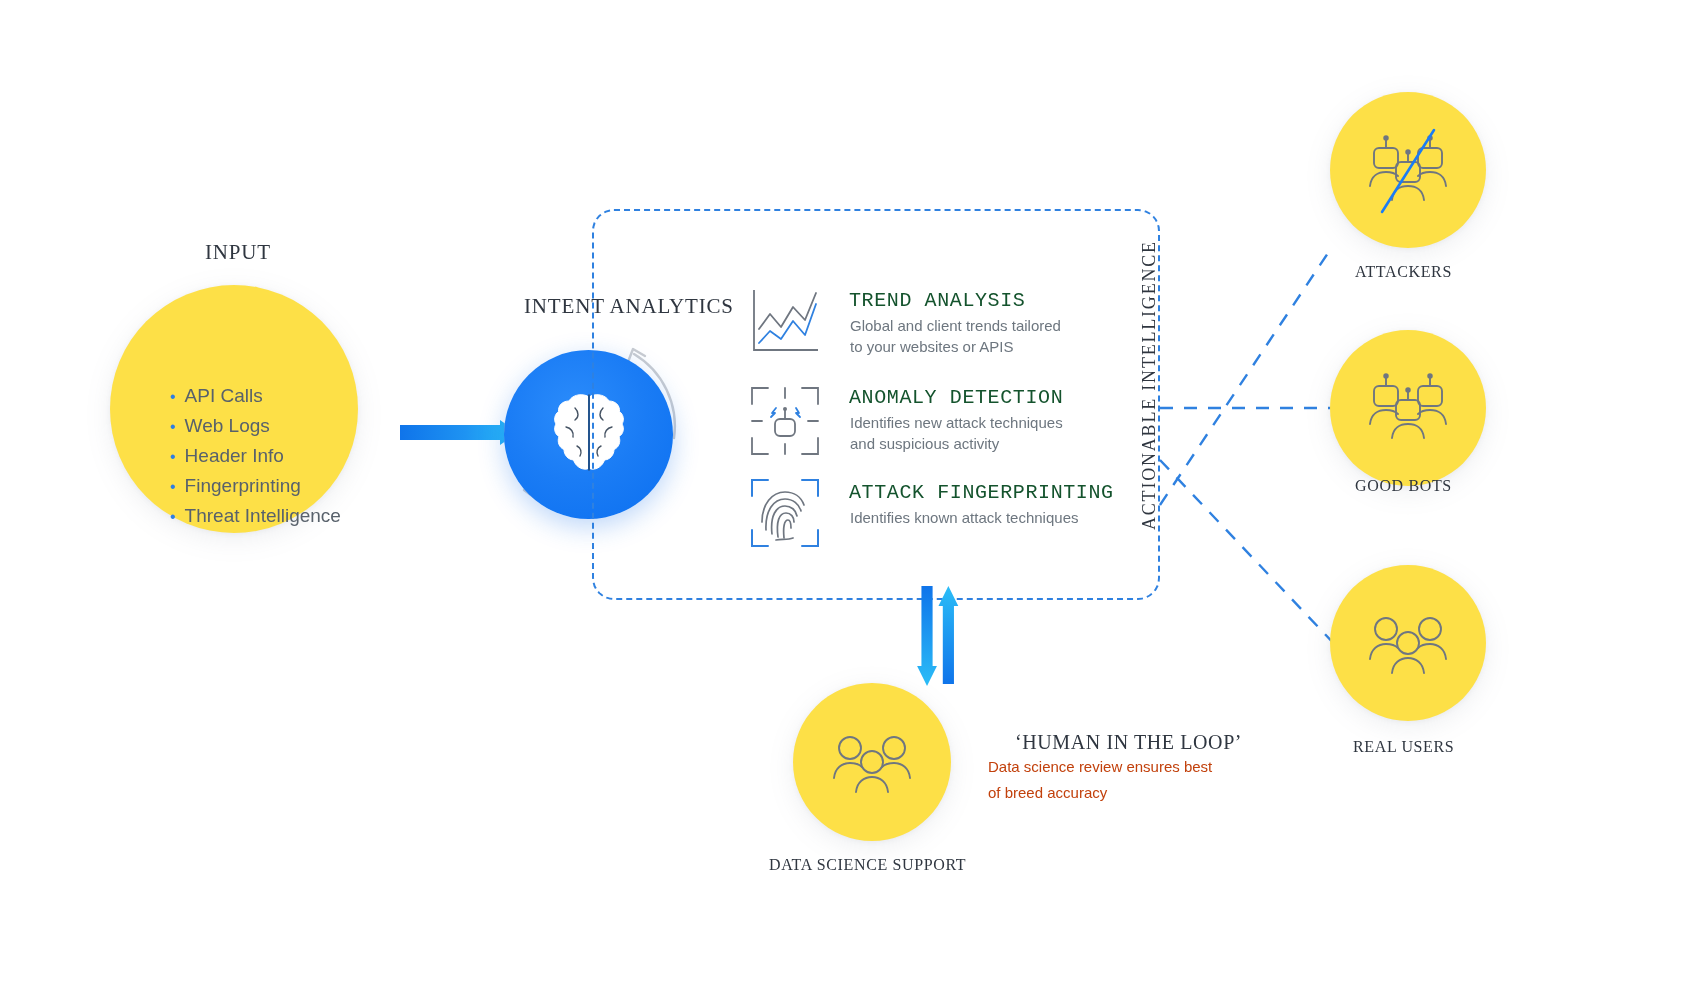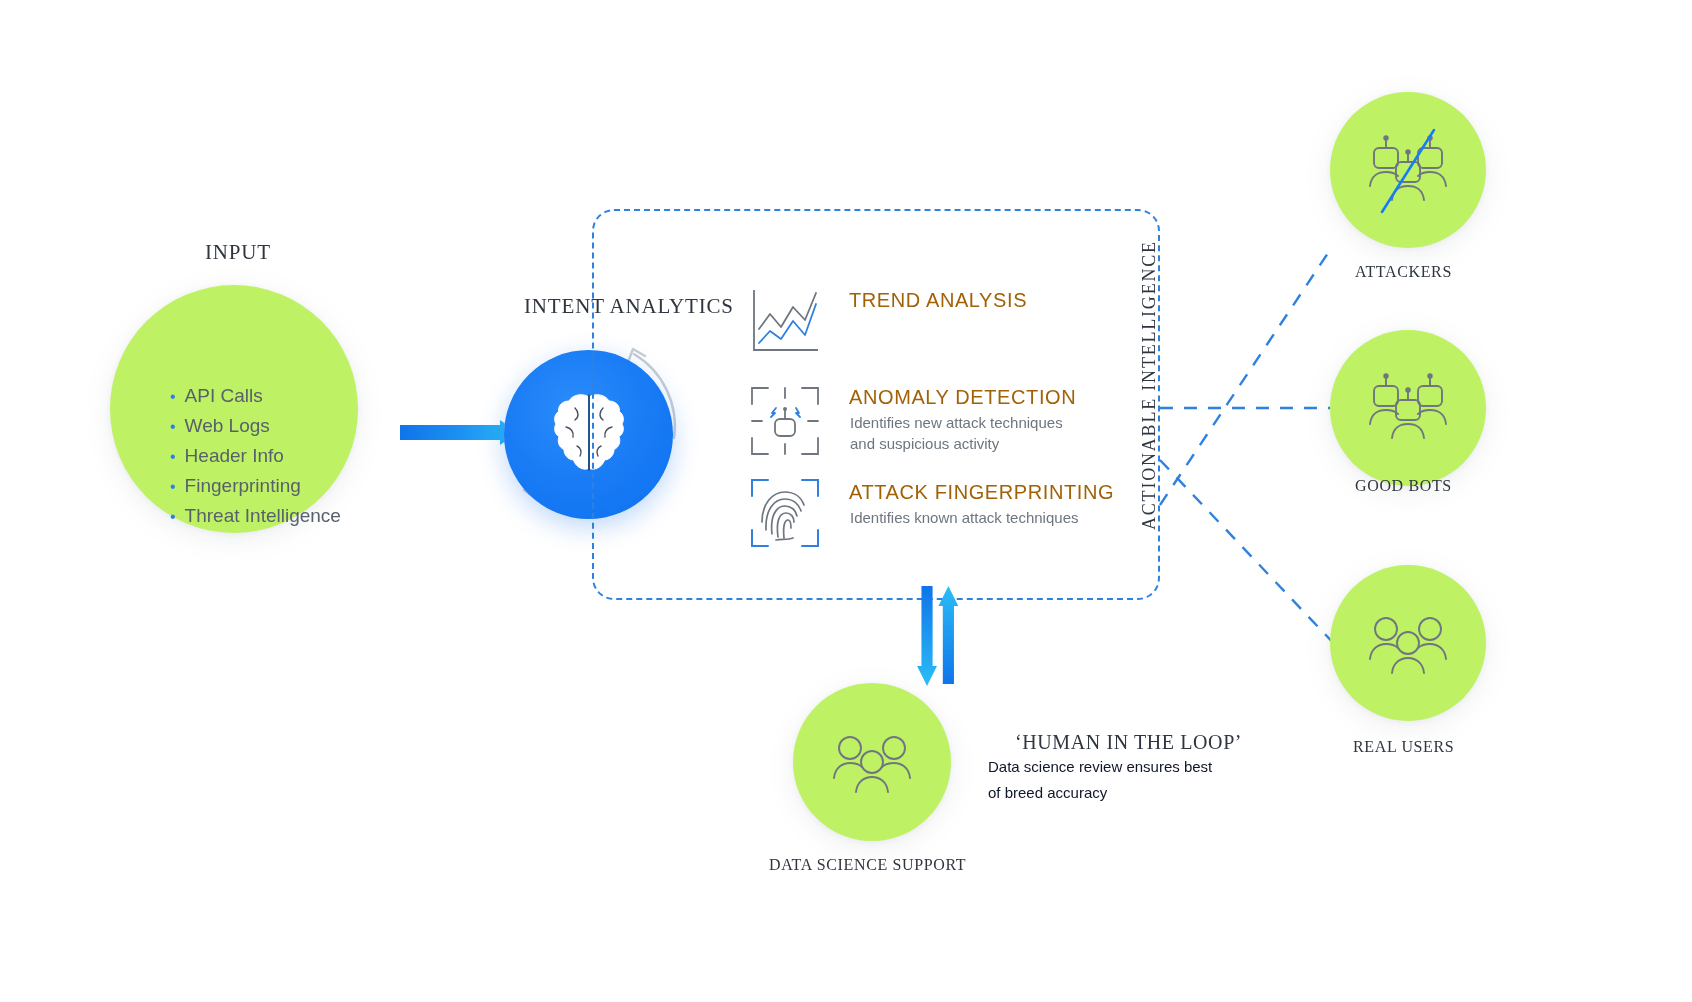--- a/index.html
+++ b/index.html
@@ -17,21 +17,21 @@
     color:#2f3640;
     letter-spacing:.04em;
     white-space:nowrap;
   }
   .cap-lg{font-size:21px;}
   .cap-md{font-size:16px;}
 
   
   .circ{
     border-radius:50%;
-    background:#bef264;
+    background:#fde047;
     box-shadow:0 6px 26px rgba(120,130,150,.13), 0 1px 5px rgba(120,130,150,.09);
   }
 
   
   .inputlist{
     position:absolute;left:60px;top:96px;
     font-size:19px;color:#58616b;line-height:29px;
     font-family:"Liberation Sans", sans-serif;
   }
   .inputlist div{white-space:nowrap;}
@@ -47,41 +47,41 @@
 
   
   .dashbox{
     position:absolute;left:592px;top:209px;width:568px;height:391px;
     border:2px dashed #2f81e0;border-radius:22px;
     box-sizing:border-box;
   }
 
   
   .feat-title{
-    font-family:Liberation Sans, sans-serif;
-    font-size:20px;color:#a16207;letter-spacing:.03em;white-space:nowrap;
+    font-family:Liberation Mono, monospace;
+    font-size:20px;color:#14532d;letter-spacing:.03em;white-space:nowrap;
   }
   .feat-desc{
     font-family:"Liberation Sans", sans-serif;
     font-size:15px;color:#6d767f;line-height:21px;white-space:nowrap;
   }
 
   .vert-label{
     position:absolute;
     font-family:"Liberation Serif", serif;
     font-size:18px;color:#2f3640;letter-spacing:.10em;white-space:nowrap;
     transform:rotate(-90deg);transform-origin:left top;
   }
 
   .hitl-title{
     font-family:"Liberation Serif", serif;font-size:20px;color:#2f3640;
     letter-spacing:.03em;white-space:nowrap;
   }
   .hitl-desc{
-    font-family:"Liberation Sans", sans-serif;font-size:15px;color:#0f172a;
+    font-family:"Liberation Sans", sans-serif;font-size:15px;color:#c2410c;
     line-height:26px;white-space:nowrap;
   }
   svg{display:block;overflow:visible;}
 </style>
 </head>
 <body>
 
 <div class="stage">
 
   <div class="abs cap cap-lg" style="left:205px;top:240px;">INPUT</div>
@@ -145,20 +145,24 @@
   <div class="dashbox"></div>
 
   <div class="vert-label" style="left:1139px;top:530px;">ACTIONABLE INTELLIGENCE</div>
 
   <svg class="abs" style="left:750px;top:287px;" width="70" height="70" viewBox="0 0 70 70">
     <path d="M4,3 L4,63 L68,63" fill="none" stroke="#6f7680" stroke-width="1.8"></path>
     <polyline points="9,42 20,27 31,40 43,20 55,33 66,6" fill="none" stroke="#6f7680" stroke-width="1.8" stroke-linejoin="round" stroke-linecap="round"></polyline>
     <polyline points="9,56 20,44 31,52 43,34 55,48 66,17" fill="none" stroke="#2f81e0" stroke-width="1.8" stroke-linejoin="round" stroke-linecap="round"></polyline>
   </svg>
   <div class="abs feat-title" style="left:849px;top:289px;">TREND ANALYSIS</div>
+  <div class="abs feat-desc" style="left:850px;top:315px;">
+    <div>Global and client trends tailored</div>
+    <div>to your websites or APIS</div>
+  </div>
 
   <svg class="abs" style="left:750px;top:386px;" width="70" height="70" viewBox="0 0 70 70">
     <g fill="none" stroke="#6f7680" stroke-width="1.8" stroke-linecap="round">
       <path d="M2,18 L2,2 L18,2"></path>
         <path d="M52,2 L68,2 L68,18"></path>
       <path d="M68,52 L68,68 L52,68"></path>
         <path d="M18,68 L2,68 L2,52"></path>
       <path d="M35,2 L35,12" stroke-dasharray="0"></path>
       <path d="M35,58 L35,68"></path>
       <path d="M2,35 L12,35"></path>

